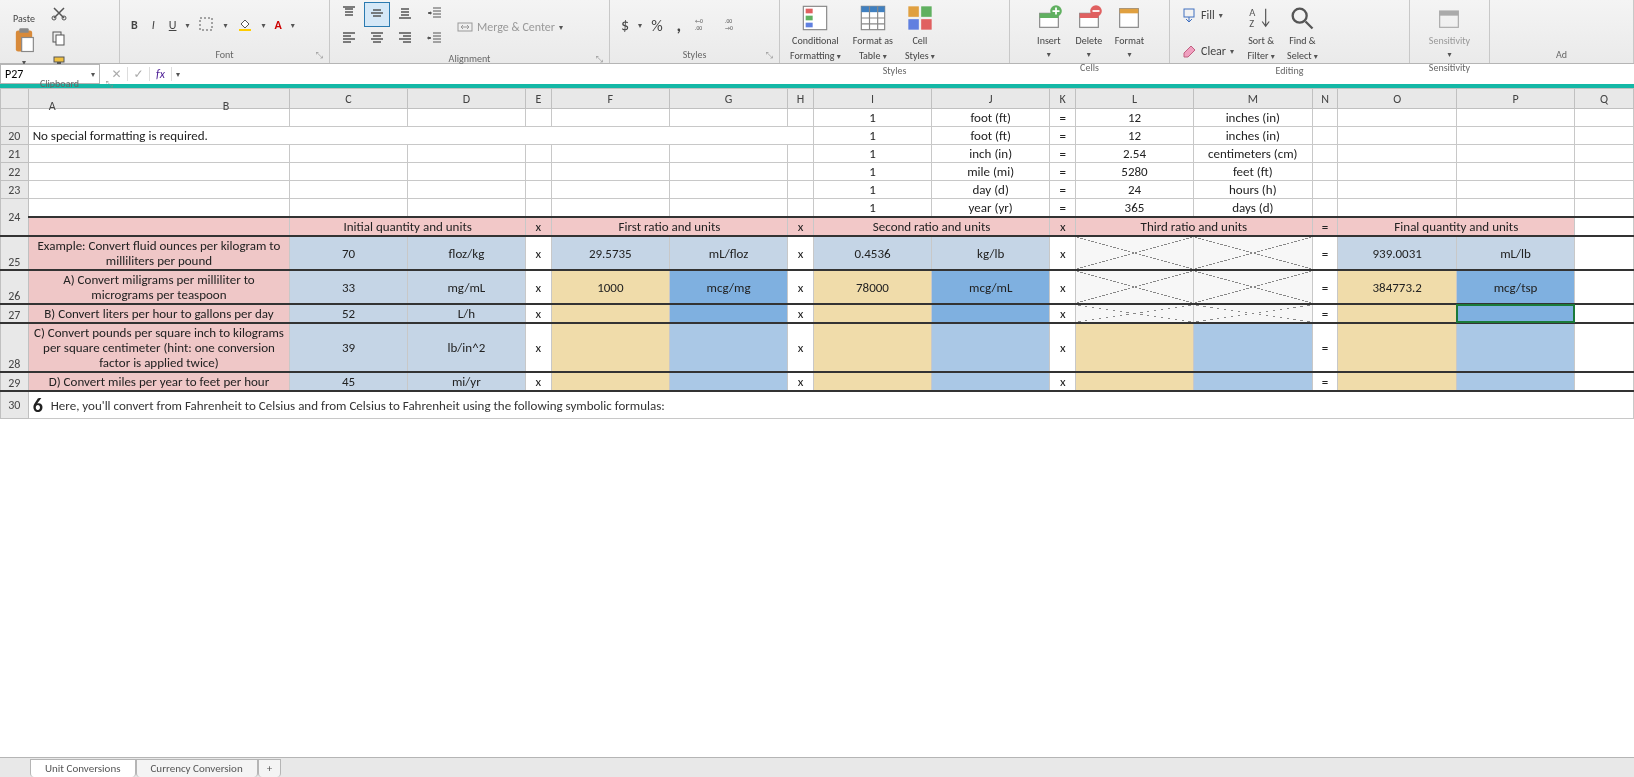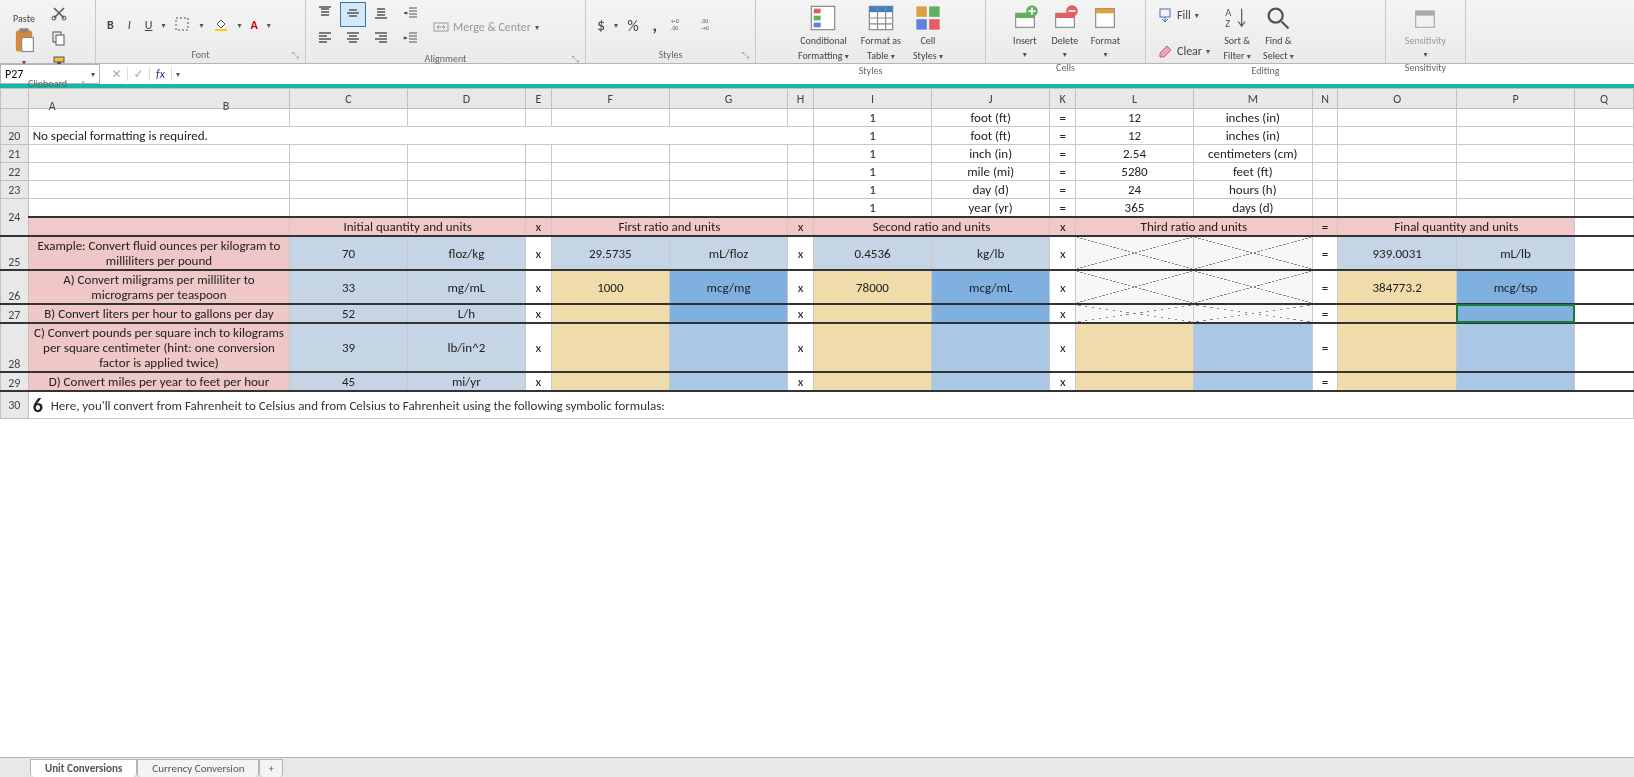--- a/index.html
+++ b/index.html
@@ -45,33 +45,33 @@
 .cross { background: #f7f7f7 !important; position: relative; }
 .cross::before, .cross::after { content: ""; position: absolute; left: 0; top: 0; width: 100%; height: 100%; }
 .cross::before { background: linear-gradient(to top right, transparent 49.5%, #888 49.5%, #888 50.5%, transparent 50.5%); }
 .cross::after  { background: linear-gradient(to top left,  transparent 49.5%, #888 49.5%, #888 50.5%, transparent 50.5%); }
 .mini { font-size: 12px; text-align: center; }
 .thick-row td { border-top: 2px solid #333; border-bottom: 2px solid #333; }
 
 
 .tabs { position: absolute; bottom: 0; left: 0; right: 0; height: 20px; background: #e8e8e8; display: flex; align-items: center; font-size: 11px; border-top: 1px solid #b5b5b5; padding-left: 30px; gap: 0; }
 .sheet-tab { padding: 2px 14px; border: 1px solid #b5b5b5; border-bottom: none; background: #f4f4f4; color: #555; border-radius: 0 0 4px 4px; }
-.sheet-tab.active { background: #fff; font-weight: bold; }
+.sheet-tab.active { background: #fff; font-weight: normal; }
 
 svg { display: block; }
 .underline { text-decoration: underline; }
 .italic { font-style: italic; }
 .bold { font-weight: bold; }
 </style>
 </head>
 <body>
 
 <div class="ribbon">
 
-  <div class="ribbon-group" style="width:96px">
+  <div class="ribbon-group" style="width:120px">
     <div class="controls">
       <div class="big-btn">
         <span>Paste</span>
         <svg class="ico-lg" viewBox="0 0 24 24">
             <rect x="5" y="3" width="14" height="18" rx="2" fill="#d88a3a"></rect>
             <rect x="8" y="1" width="8" height="4" rx="1" fill="#888"></rect>
             <rect x="10" y="9" width="10" height="12" fill="#fff" stroke="#888"></rect>
           </svg>
         <span class="drop-arrow">▾</span>
       </div>
@@ -173,21 +173,21 @@
           </svg></span>
       <span class="btn-sm"><svg class="ico" viewBox="0 0 20 16">
             <text x="0" y="7" font-size="7" fill="#555">.00</text>
             <text x="0" y="15" font-size="7" fill="#555">→0</text>
           </svg></span>
     </div>
     <div class="label"><span>Styles</span><span class="dialog">⤡</span></div>
   </div>
 
   <div class="ribbon-group" style="width:230px">
-    <div class="controls" style="justify-content:center">
+    <div class="controls" style="">
       <div class="big-btn">
         <svg class="ico-lg" viewBox="0 0 24 24">
             <rect x="2" y="2" width="20" height="20" fill="#fff" stroke="#888"></rect>
             <rect x="4" y="4" width="6" height="4" fill="#e06060"></rect>
             <rect x="4" y="10" width="6" height="4" fill="#60b060"></rect>
             <rect x="4" y="16" width="6" height="4" fill="#6080e0"></rect>
           </svg>
         <span>Conditional</span>
         <span><span>Formatting</span> <span class="drop-arrow">▾</span></span>
       </div>
@@ -295,20 +295,24 @@
             <rect x="4" y="6" width="16" height="14" fill="none" stroke="#aaa"></rect>
             <rect x="4" y="6" width="16" height="4" fill="#aaa"></rect>
           </svg>
         <span>Sensitivity</span>
         <span class="drop-arrow">▾</span>
       </div>
     </div>
     <div class="label"><span>Sensitivity</span></div>
   </div>
 
+  <div class="ribbon-group" style="flex:1;min-width:30px">
+    <div class="controls"></div>
+    <div class="label"><span>Ad</span></div>
+  </div>
 </div>
 
 <div class="formula-bar">
   <div class="name-box">
     <span>P27</span>
     <span class="drop-arrow">▾</span>
   </div>
   <span style="width:6px"></span>
   <span class="fb-btn" style="color:#aaa">✕</span>
   <span class="fb-btn" style="color:#aaa">✓</span>

